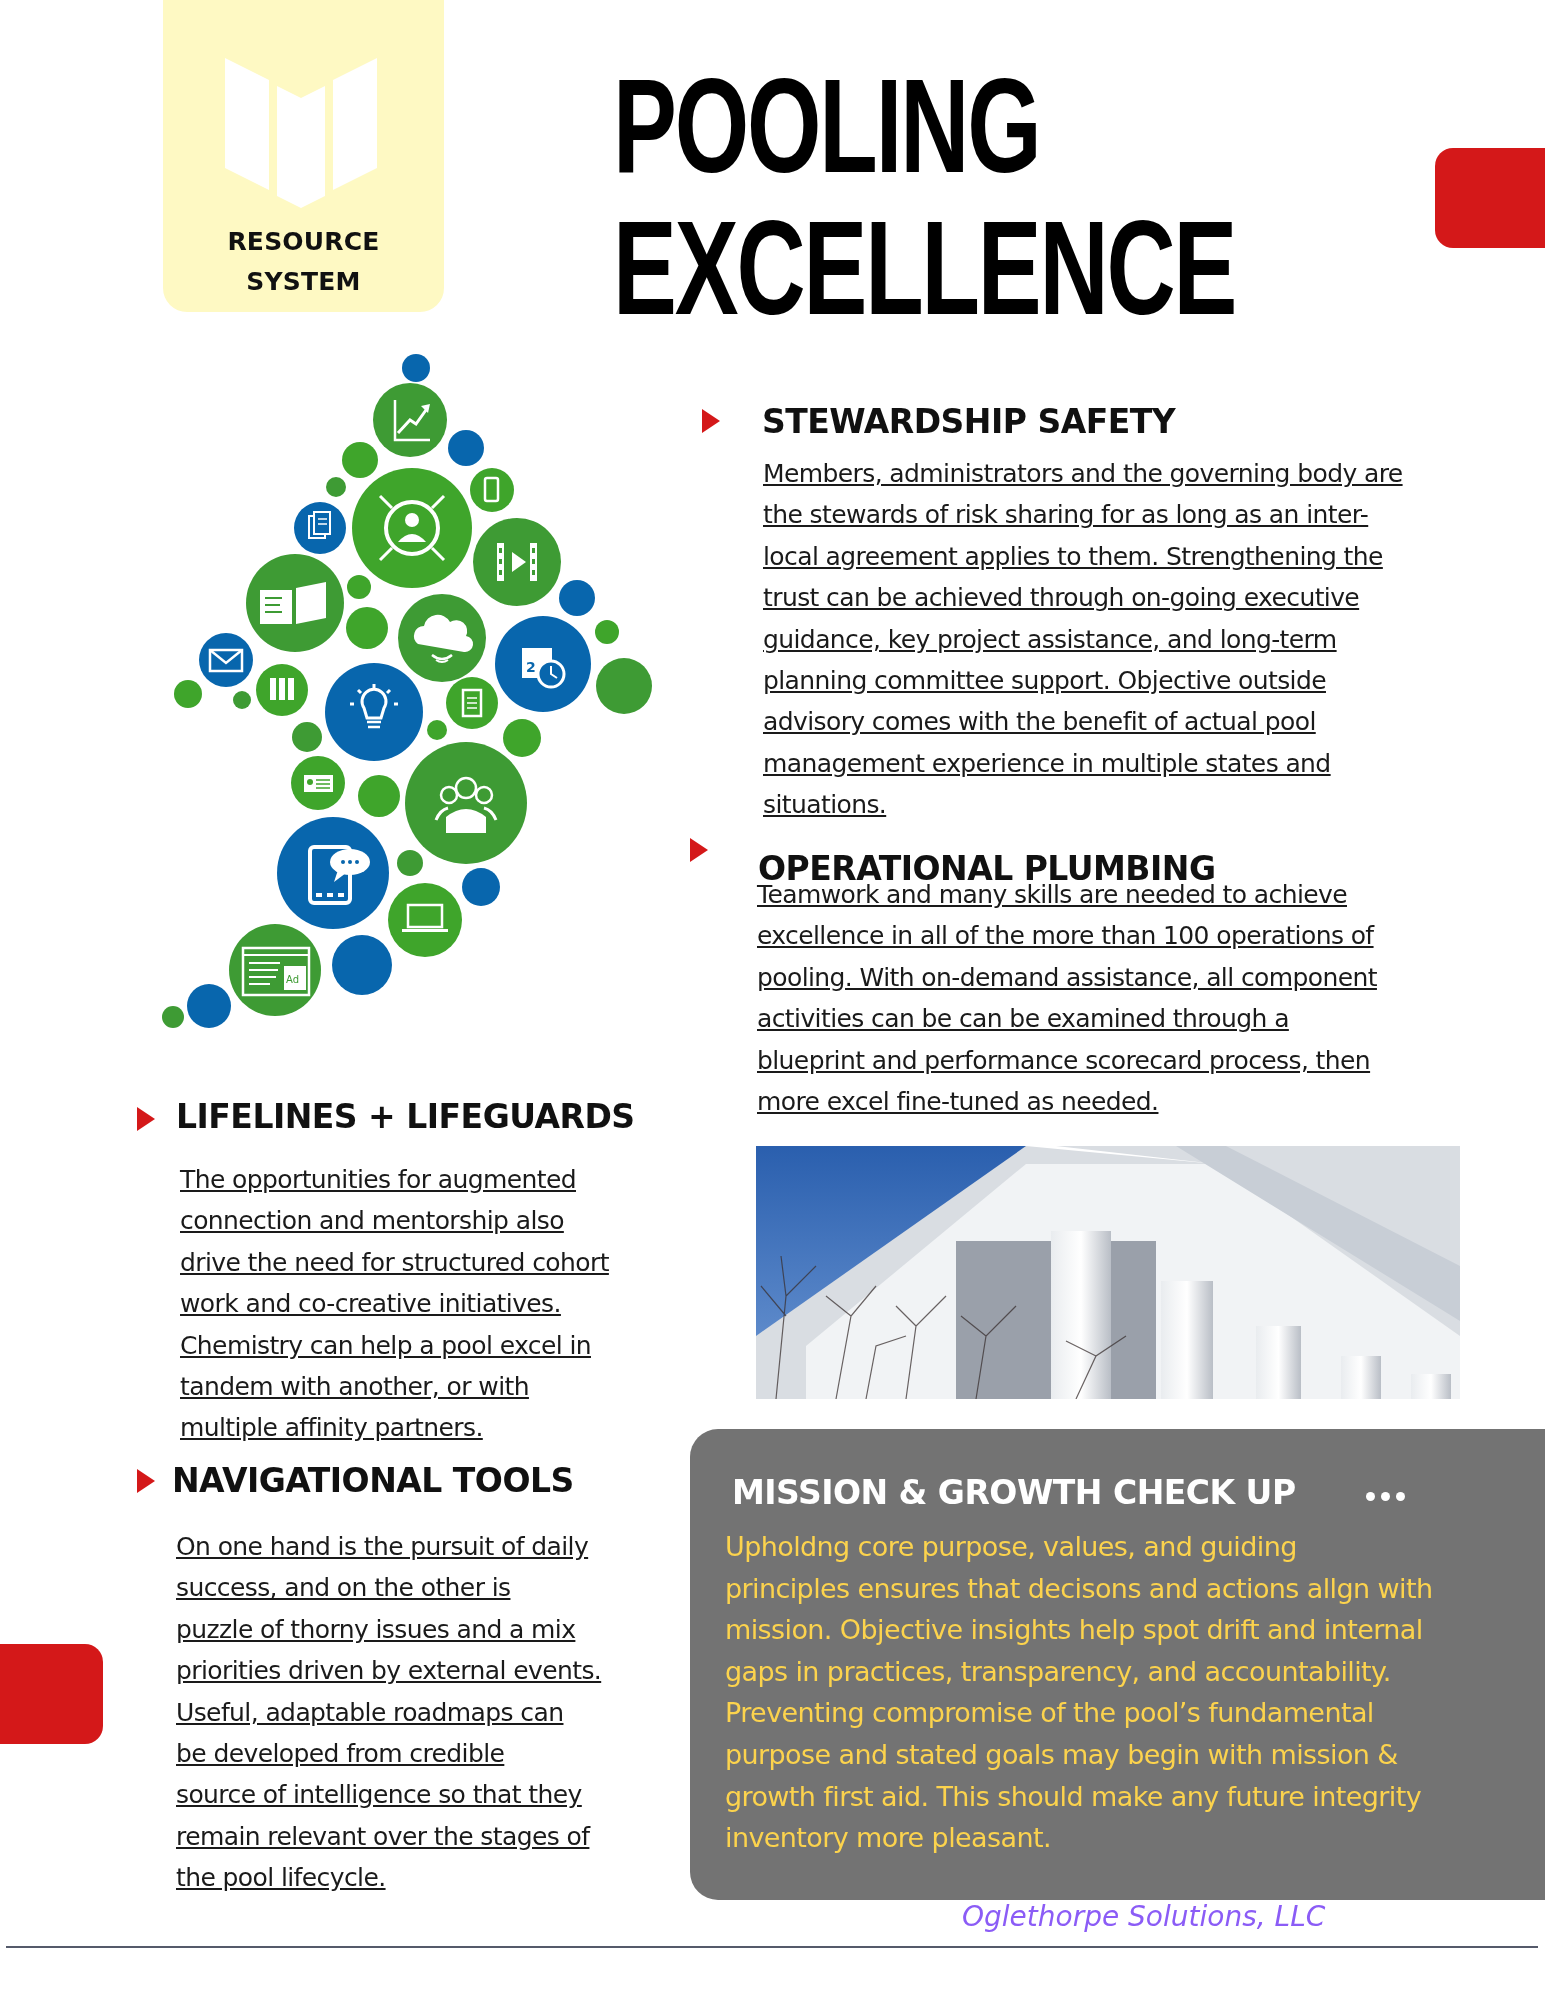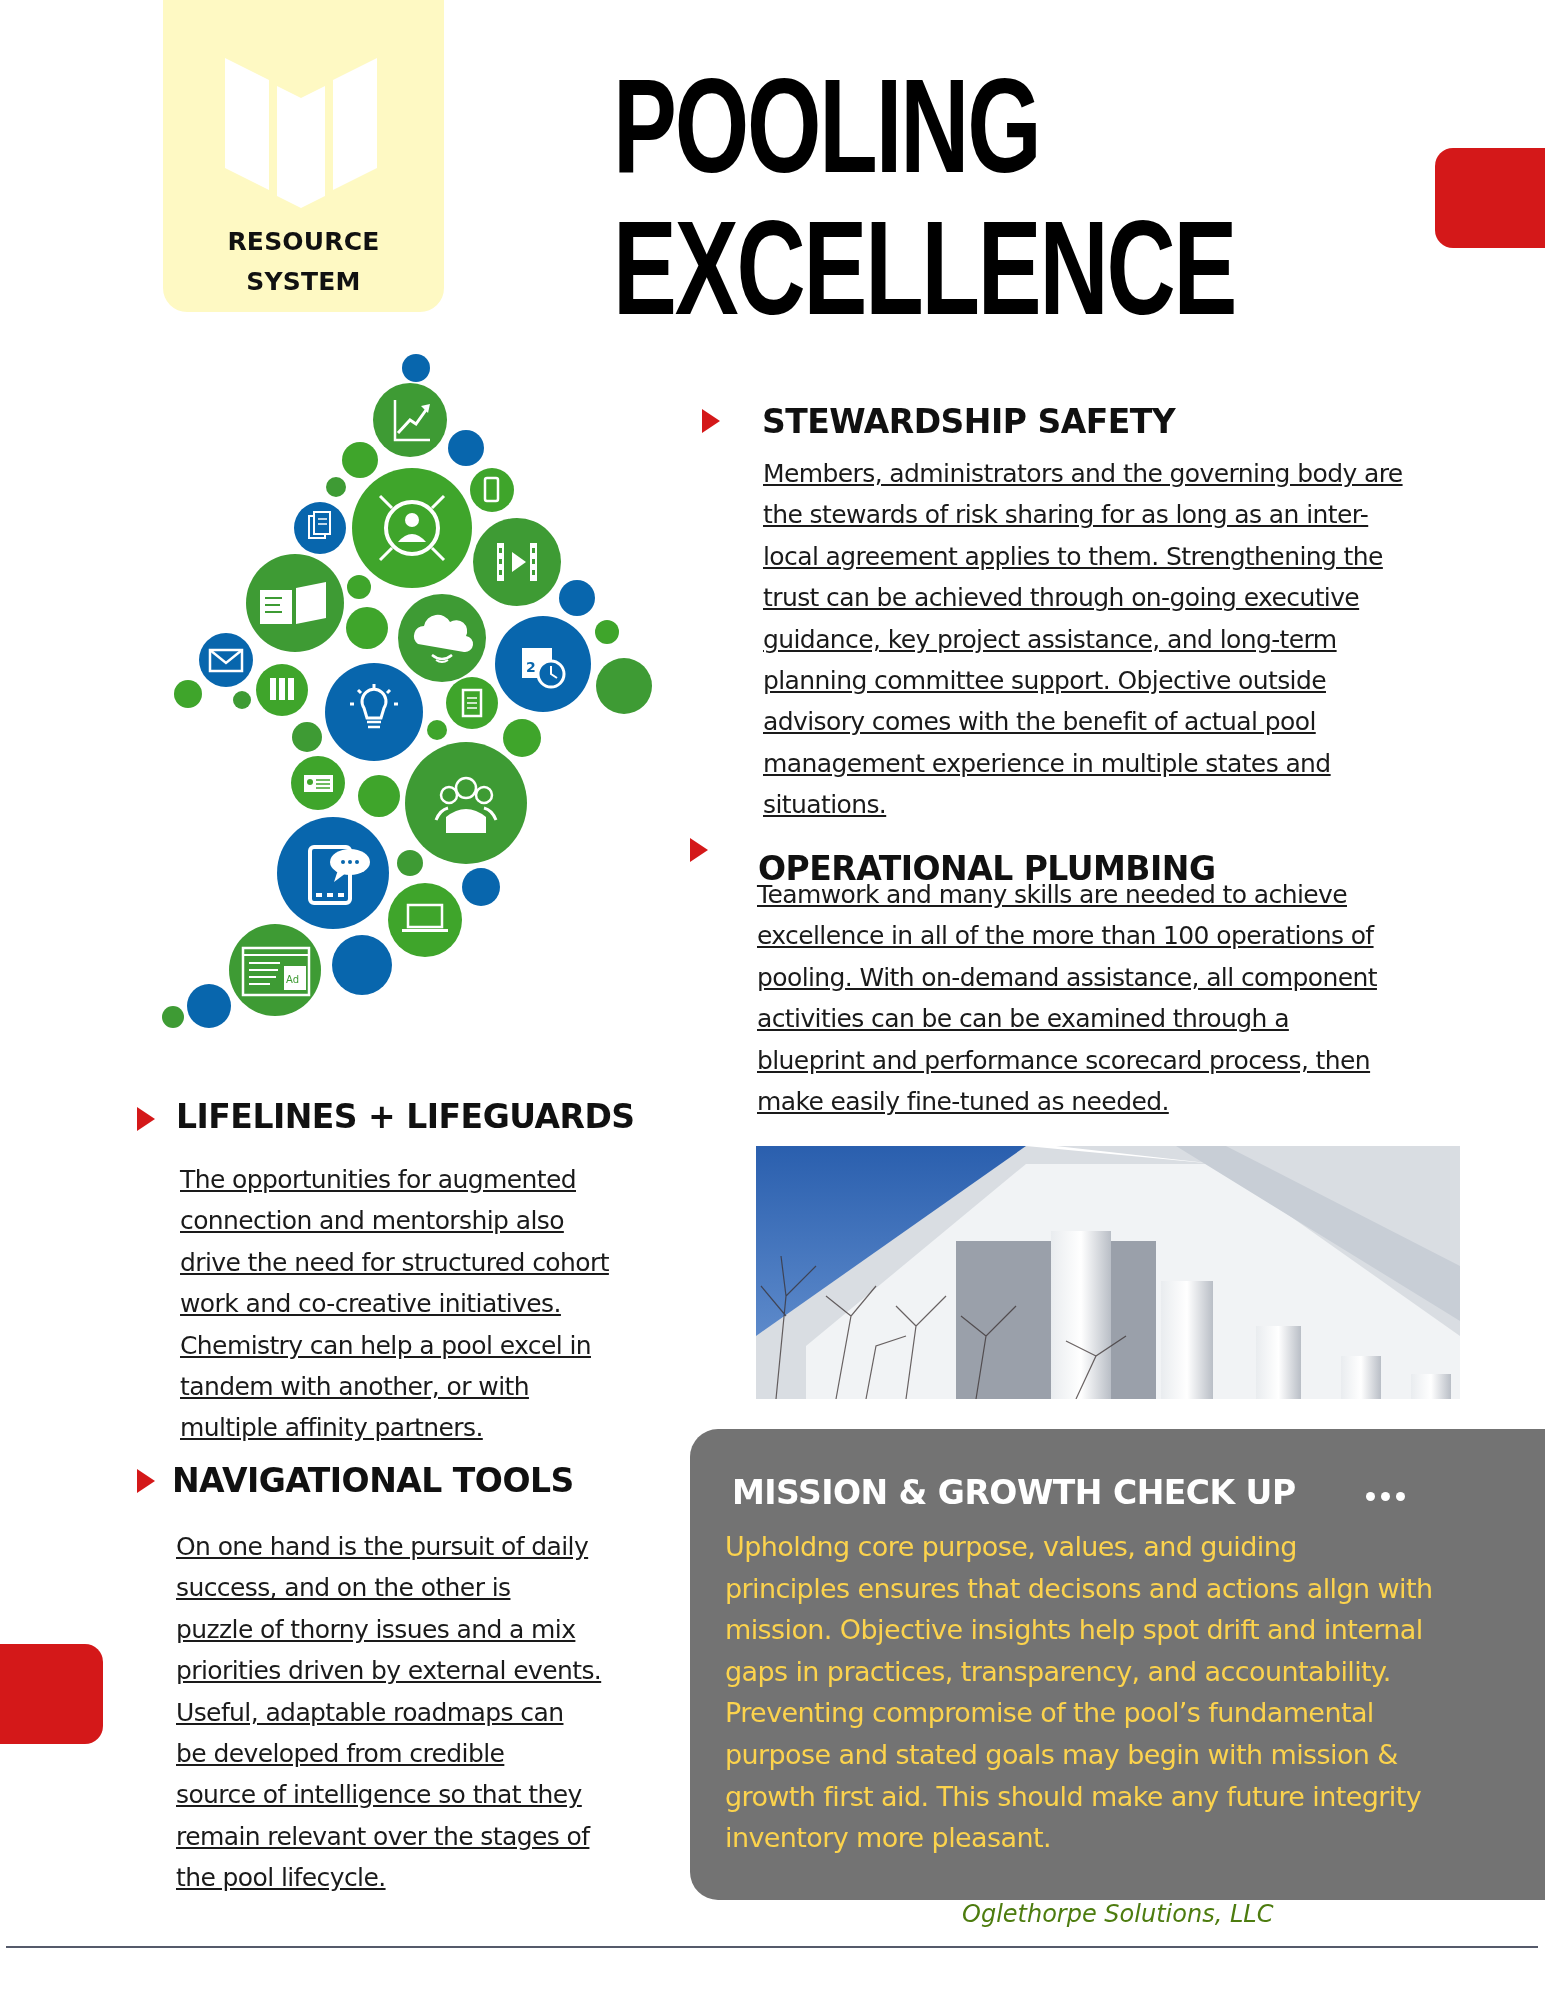--- a/index.html
+++ b/index.html
@@ -40,21 +40,21 @@
              border-radius:28px 0 0 28px; }
   .mission-title { position:absolute; left:42px; top:44px; font-family:"DejaVu Sans", sans-serif;
                    font-weight:bold; font-size:33px; color:#fff; letter-spacing:-0.5px; white-space:nowrap; }
   .mission-dots { position:absolute; left:676px; top:58px; }
   .mission-dots span { display:inline-block; width:9px; height:9px; border-radius:50%; background:#fff; margin-right:6px; }
   .mission-body { position:absolute; left:35px; top:97px; font-family:"DejaVu Sans", sans-serif;
                   font-size:27px; line-height:41.6px; color:#FCD34D; letter-spacing:-0.6px; }
   .mission-body p { margin:0; white-space:nowrap; }
 
   .footer { left:962px; top:1900px; font-family:"DejaVu Sans", sans-serif; font-style:italic;
-            font-size:24px; color:#4d7c0f; }
+            font-size:28px; color:#8b5cf6; }
   .rule { left:6px; top:1946px; width:1532px; height:2px; background:#555a6a; }
 </style>
 </head>
 <body>
 
 <div class="abs badge">
   <svg width="156" height="150" viewBox="0 0 156 150">
     <polygon points="0,0 44,22 44,132 0,110" fill="#ffffff"></polygon>
     <polygon points="52,28 76,40 100,28 100,138 76,150 52,138" fill="#ffffff"></polygon>
     <polygon points="108,22 152,0 152,110 108,132" fill="#ffffff"></polygon>
@@ -284,21 +284,21 @@
 </div>
 
 <div class="abs tri" style="left:690px;top:838px;"></div>
 <div class="abs h2" style="left:758px;top:814px;margin-top:35px;">OPERATIONAL PLUMBING</div>
 <div class="abs body" style="left:753px;top:872px;">
   <p>Teamwork and many skills are needed to achieve</p>
   <p>excellence in all of the more than 100 operations of</p>
   <p>pooling.  With on-demand assistance, all component</p>
   <p>activities  can be  can be examined through a</p>
   <p>blueprint and performance scorecard process, then</p>
-  <p>make easily fine-tuned as needed.</p>
+  <p>more excel fine-tuned as needed.</p>
 </div>
 
 <div class="abs tri" style="left:137px;top:1107px;"></div>
 <div class="abs h2" style="left:176px;top:1097px;">LIFELINES + LIFEGUARDS</div>
 <div class="abs body" style="left:176px;top:1157px;">
   <p>The opportunities for augmented</p>
   <p>connection and mentorship also</p>
   <p>drive the need for structured cohort</p>
   <p>work and co-creative initiatives.</p>
   <p>Chemistry can help a pool excel in</p>

